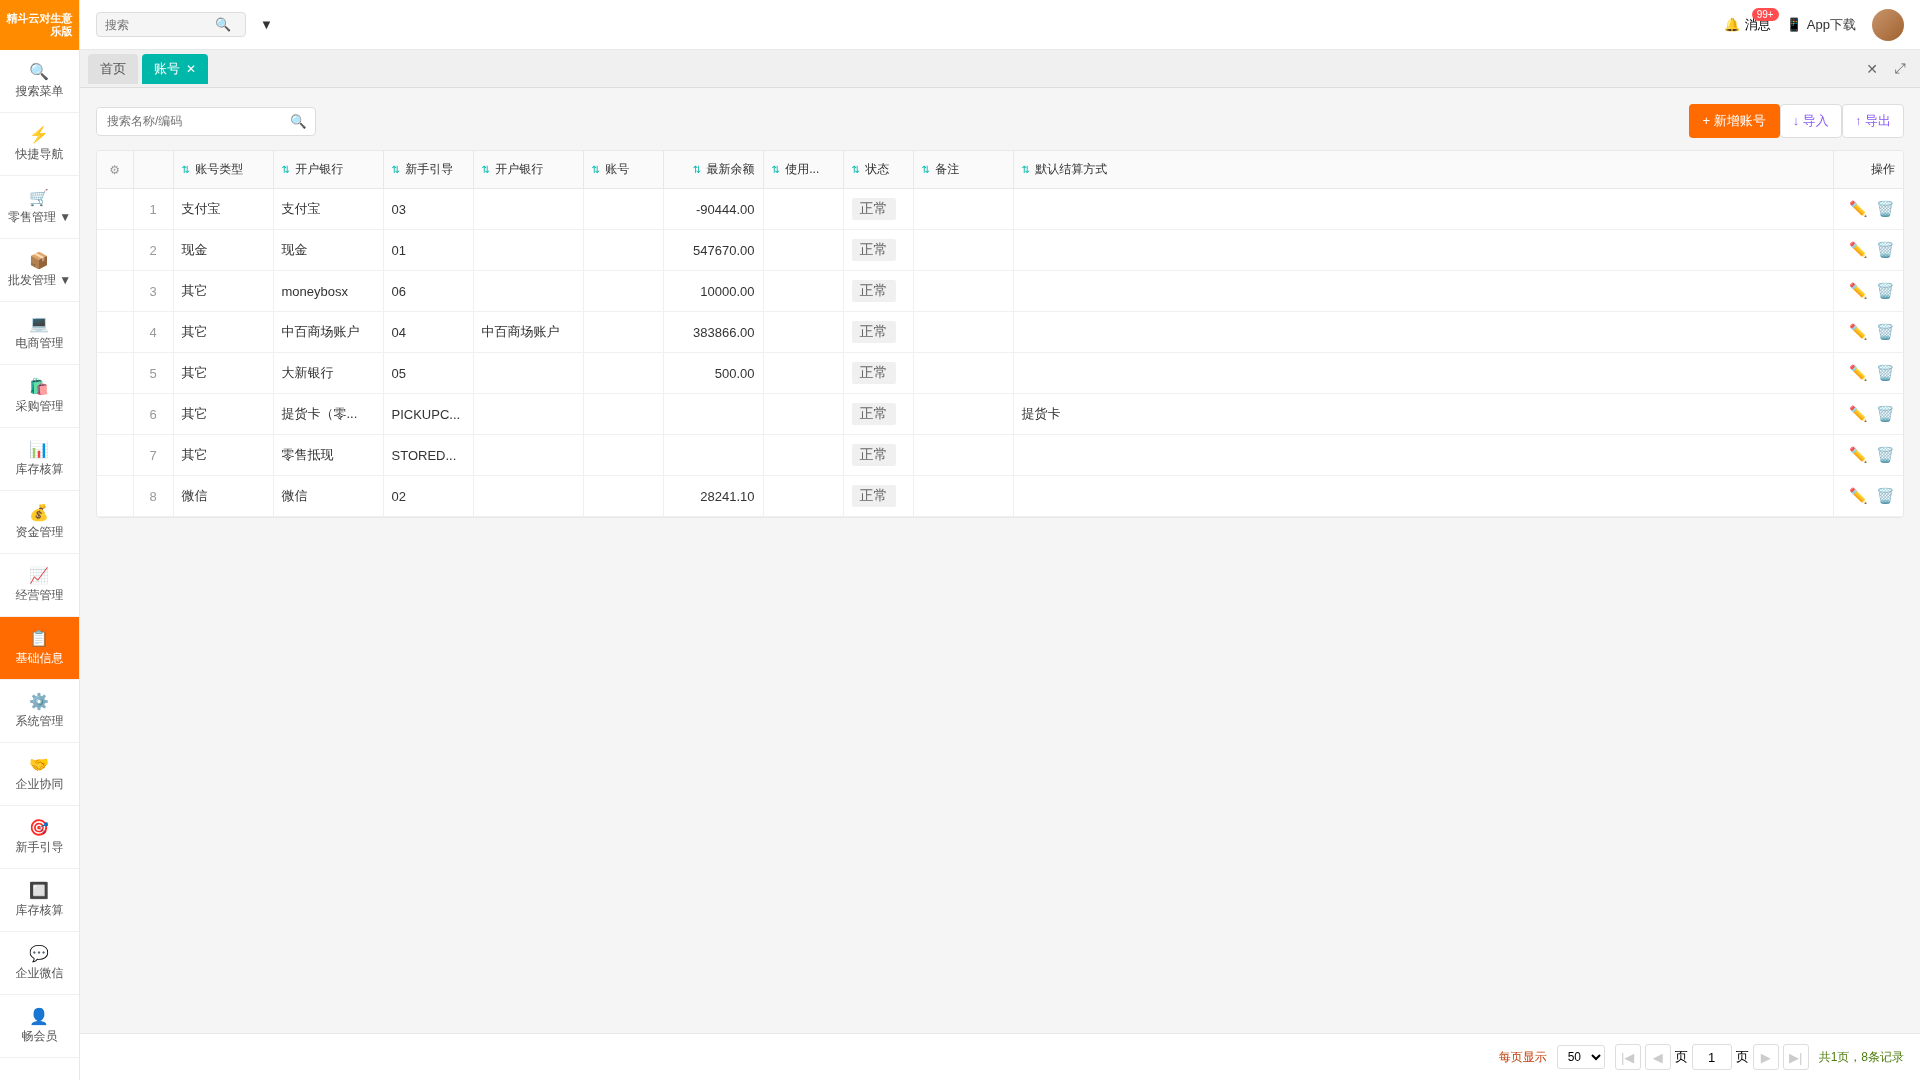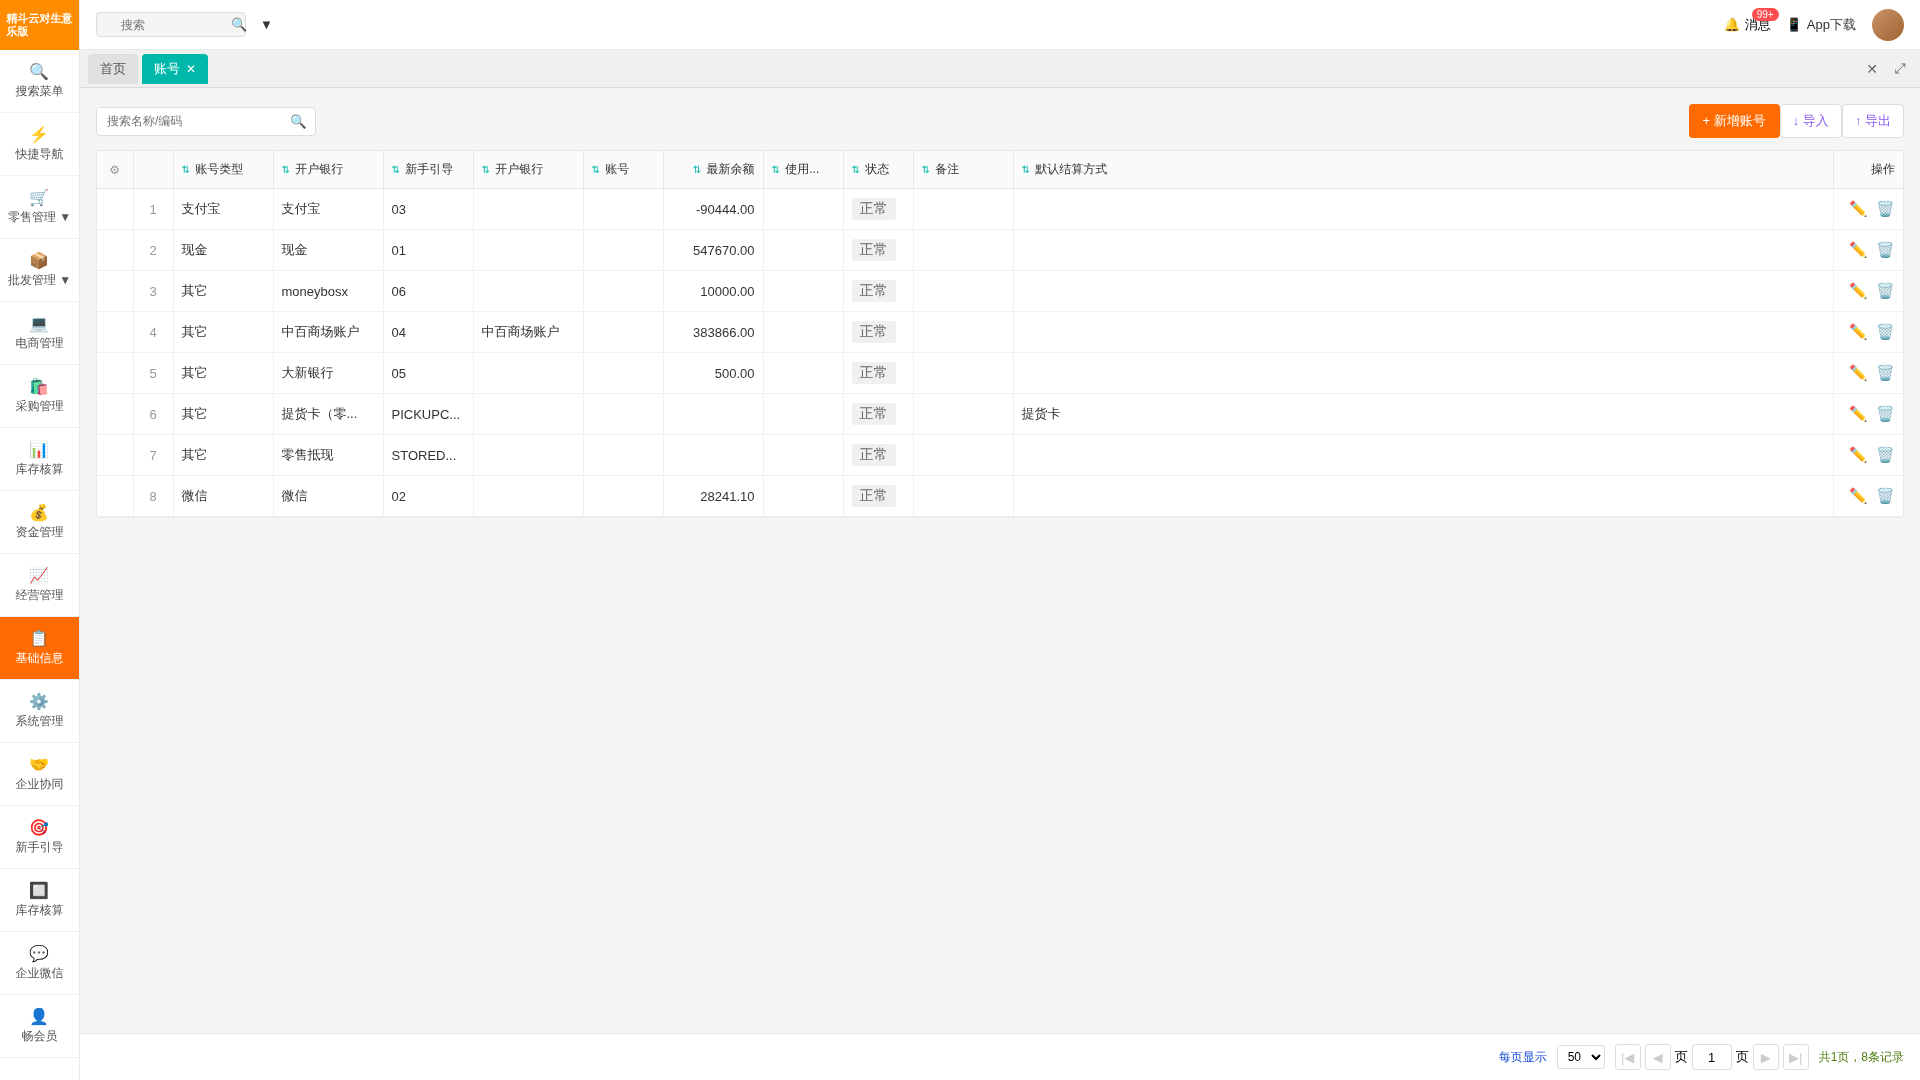--- a/index.html
+++ b/index.html
@@ -19,21 +19,21 @@
     .sidebar-logo {
       width: 80px;
       height: 50px;
       background: #ff8c00;
       display: flex;
       align-items: center;
       justify-content: center;
       color: white;
       font-size: 11px;
       font-weight: bold;
-      text-align: left;
+      text-align: right;
       padding: 4px;
     }
     .sidebar-logo-text { line-height: 1.2; }
     .sidebar-item {
       width: 100%;
       padding: 12px 4px;
       text-align: center;
       cursor: pointer;
       color: #555;
       font-size: 12px;
@@ -55,21 +55,21 @@
       padding: 0 16px;
       border-bottom: 1px solid #e8e8e8;
     }
     .header-left { display: flex; align-items: center; gap: 10px; }
     .search-box {
       display: flex;
       align-items: center;
       background: #f5f5f5;
       border: 1px solid #ddd;
       border-radius: 4px;
-      padding: 4px 24px;
+      padding: 4px 8px;
       width: 150px;
     }
     .search-box input { border: none; background: transparent; outline: none; font-size: 12px; width: 110px; }
     .header-dropdown {
       display: flex; align-items: center; gap: 4px; cursor: pointer; font-size: 13px; color: #333;
     }
     .header-right { display: flex; align-items: center; gap: 16px; }
     .msg-badge {
       display: flex; align-items: center; gap: 4px; cursor: pointer; position: relative;
     }
@@ -171,21 +171,21 @@
       font-size: 14px; background: #f0f0f0; color: #666;
     }
     .action-icons { display: flex; gap: 8px; justify-content: flex-end; }
     .action-icon { color: #aaa; cursor: pointer; font-size: 15px; }
 
     
     .pagination-bar {
       background: white; border-top: 1px solid #e8e8e8;
       padding: 10px 16px; display: flex; align-items: center; justify-content: flex-end; gap: 10px;
     }
-    .page-size-label { color: #1d4ed8; font-size: 12px; margin-left: 48px; }
+    .page-size-label { color: #c2410c; font-size: 12px; margin-left: 48px; }
     .page-size-select {
       border: 1px solid #ddd; border-radius: 3px; padding: 3px 6px; font-size: 12px;
       background: white; cursor: pointer;
     }
     .page-nav { display: flex; align-items: center; gap: 4px; }
     .page-nav-btn {
       width: 26px; height: 26px; border: 1px solid #ddd; border-radius: 3px;
       background: white; cursor: pointer; display: flex; align-items: center; justify-content: center; font-size: 13px; color: #666;
     }
     .page-nav-btn.disabled { color: #ccc; cursor: default; }

